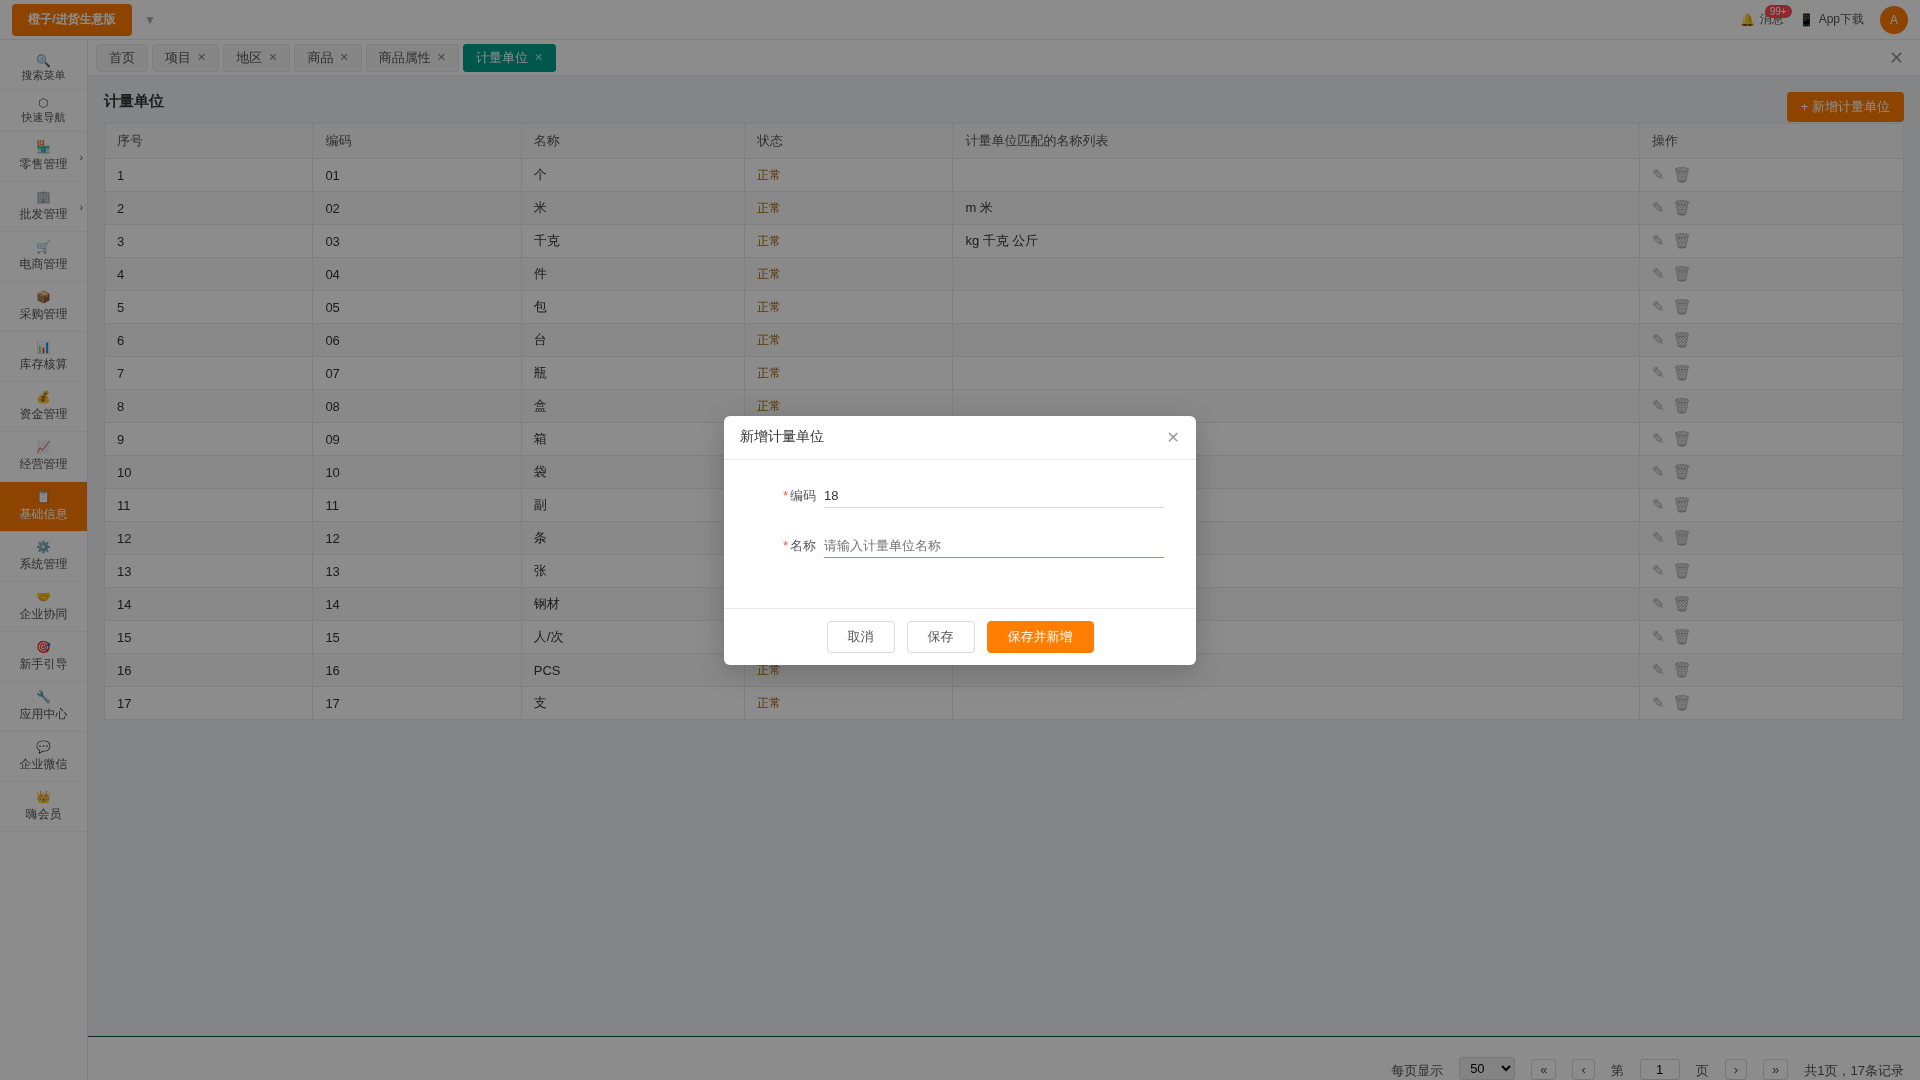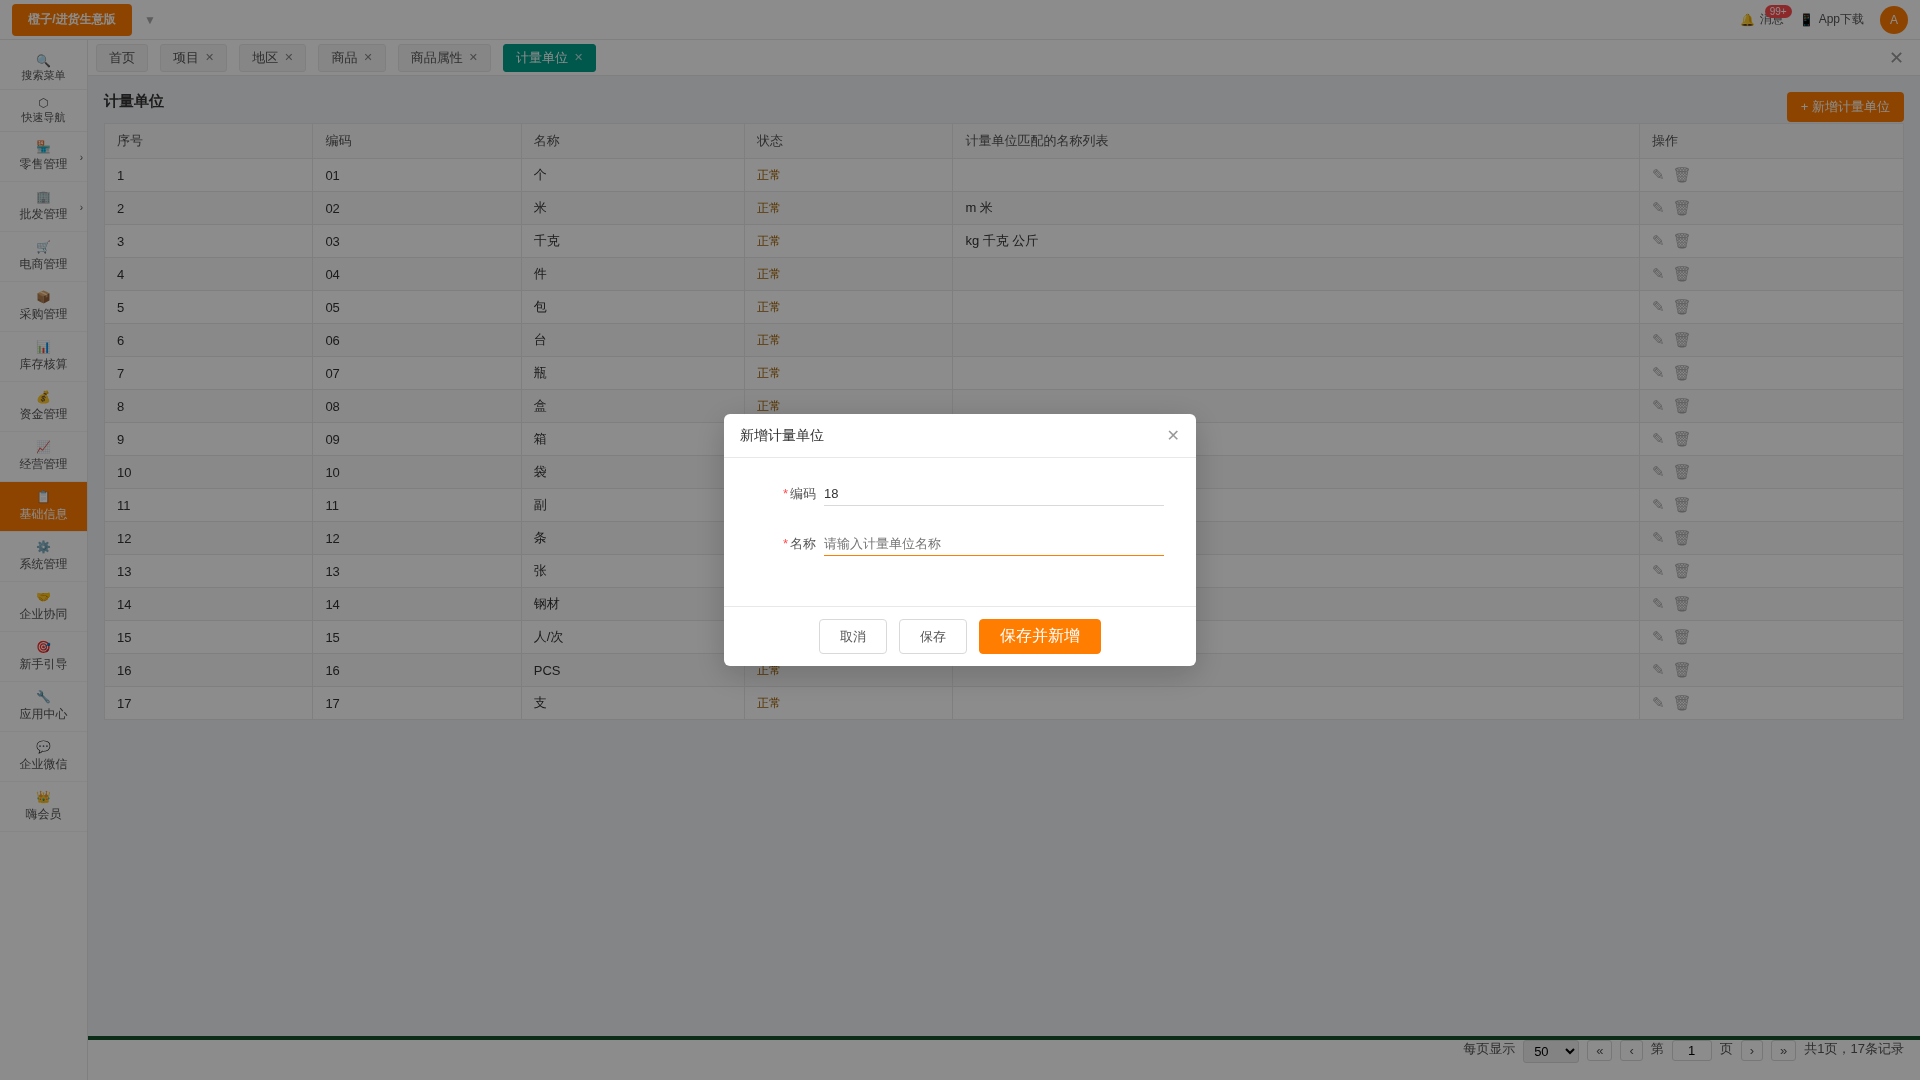--- a/index.html
+++ b/index.html
@@ -135,21 +135,21 @@
     }
 
     
     .tabs-bar {
       height: 36px;
       background: #fff;
       border-bottom: 1px solid #e8e8e8;
       display: flex;
       align-items: center;
       padding: 0 8px;
-      gap: 12px;
+      gap: 4px;
     }
     .tab {
       height: 28px;
       padding: 0 12px;
       display: flex;
       align-items: center;
       gap: 6px;
       border-radius: 3px;
       font-size: 13px;
       cursor: pointer;
@@ -238,26 +238,26 @@
     .action-icon {
       cursor: pointer;
       font-size: 15px;
       color: #aaa;
     }
 
     
     .pagination-bar {
       height: 44px;
       background: #fff;
-      border-top: 4px solid #14532d;
-      display: flex;
-      align-items: flex-start;
+      border-top: 1px solid #14532d;
+      display: flex;
+      align-items: flex-end;
       justify-content: flex-end;
       padding: 0 16px;
-      gap: 8px;
+      gap: 16px;
       font-size: 13px;
       color: #555;
     }
     .page-size-select {
       border: 1px solid #d9d9d9;
       border-radius: 3px;
       padding: 2px 6px;
       font-size: 13px;
     }
     .page-nav-btn {
@@ -367,21 +367,21 @@
       cursor: pointer;
       font-size: 13px;
     }
     .btn-save-new {
       background: #ff7d00;
       border: 1px solid #ff7d00;
       color: #fff;
       border-radius: 4px;
       padding: 6px 20px;
       cursor: pointer;
-      font-size: 16px;
+      font-size: 13px;
     }
   </style>
 </head>
 <body>
 
 <div class="top-header">
   <div class="logo-area">
     <div class="logo-box">橙子/进货生意版</div>
     <span style="color:#aaa;font-size:12px;">▼</span>
   </div>

